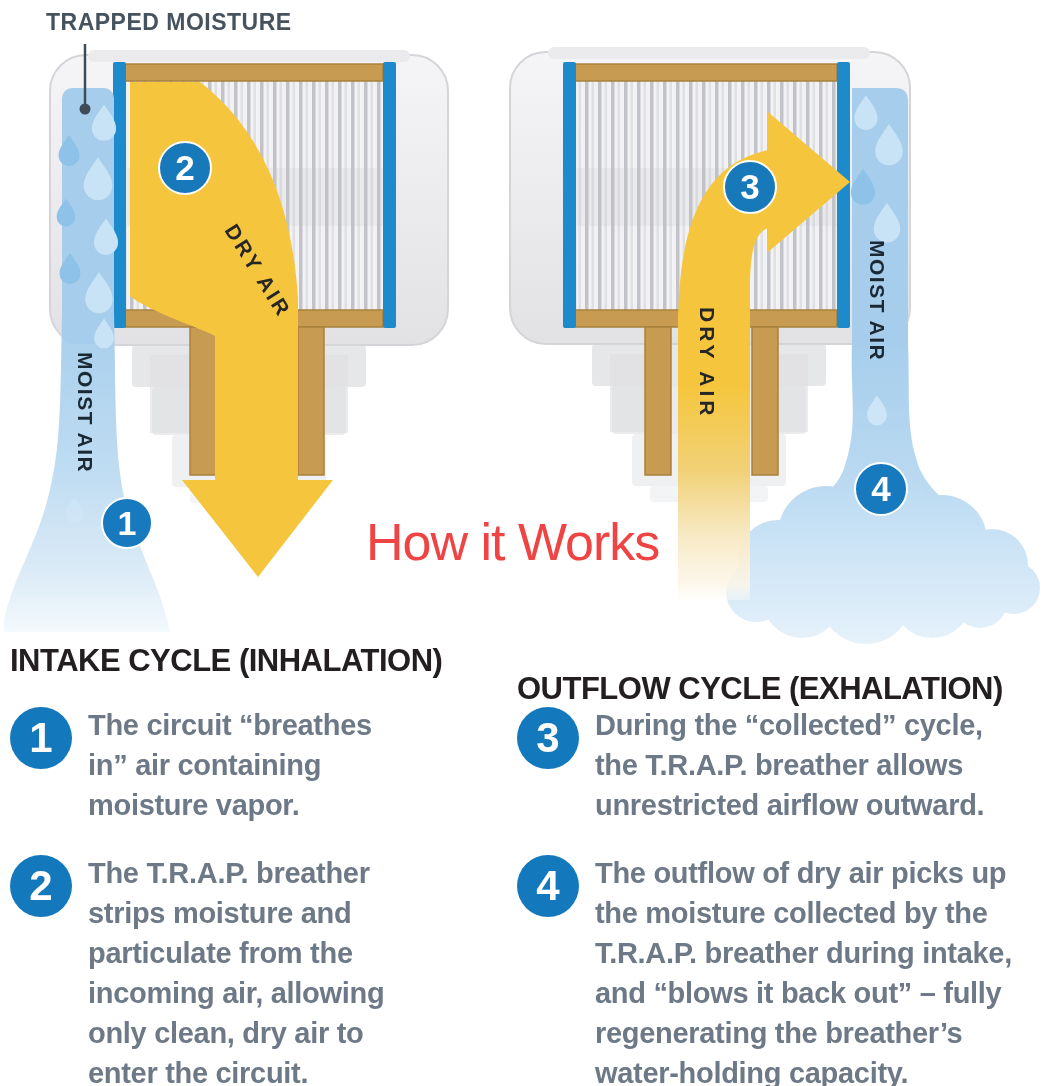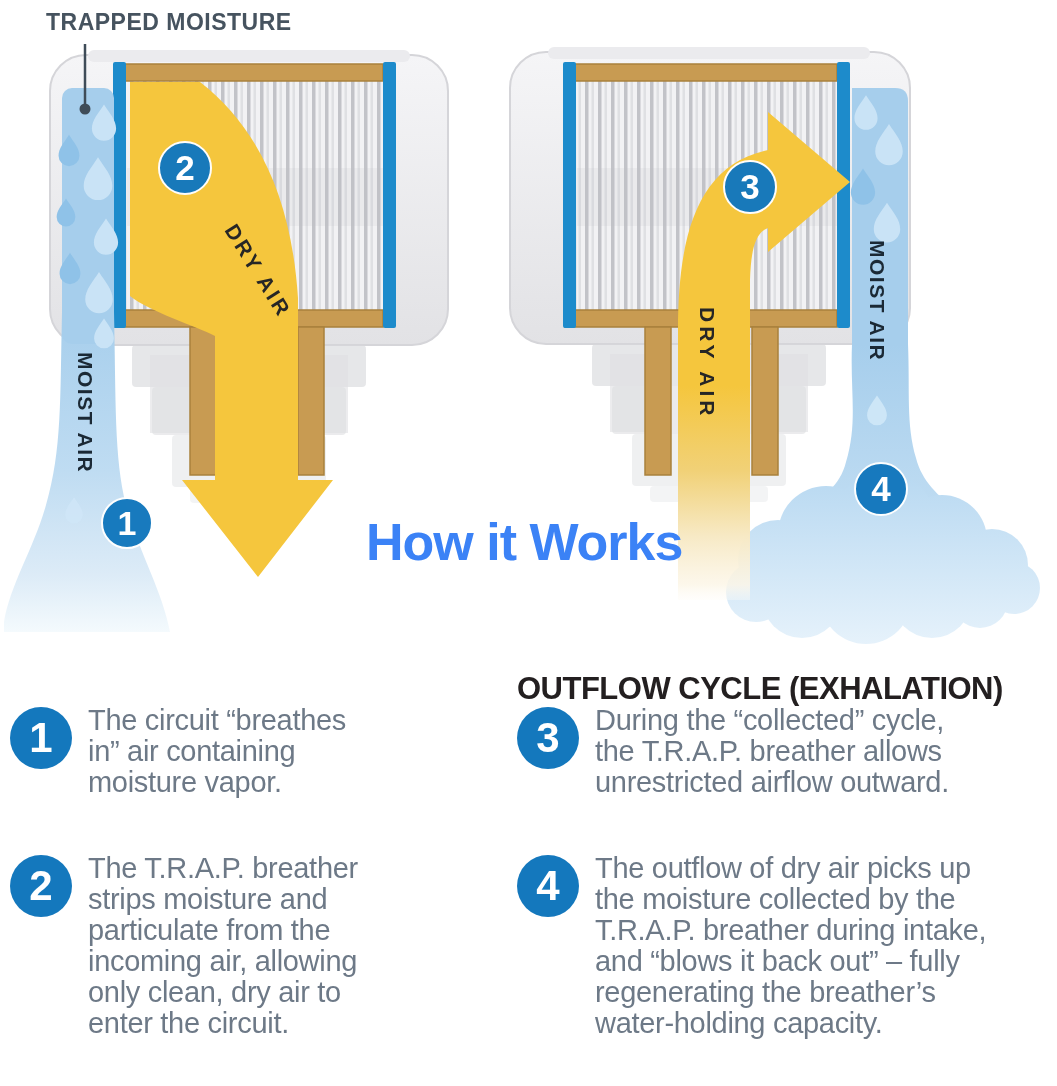--- a/index.html
+++ b/index.html
@@ -10,21 +10,21 @@
   #page{
     position:relative;
     width:1057px;height:1086px;
     overflow:hidden;
     background:#ffffff;
   }
   #illustration{position:absolute;left:0;top:0;}
 
   .page-title{
     position:absolute;left:366px;top:512px;
-    font-size:52px;font-weight:bold;color:#3b82f6;
+    font-size:52px;font-weight:normal;color:#ef4444;
     letter-spacing:-1px;white-space:nowrap;
   }
 
   .col-heading{
     position:absolute;top:643px;
     font-size:31px;font-weight:bold;color:#231F20;
     letter-spacing:-0.5px;white-space:nowrap;
   }
   #intake-heading{left:10px;}
   #outflow-heading{left:517px;margin-top:28px;}
@@ -33,22 +33,22 @@
   .step-badge{
     position:absolute;left:0;top:0;
     width:62px;height:62px;border-radius:50%;
     background:#1478BD;
     color:#ffffff;font-size:42px;font-weight:bold;
     display:flex;align-items:center;justify-content:center;
     line-height:1;
   }
   .step-text{
     position:absolute;left:78px;top:0;
-    font-size:29px;font-weight:400;color:#6D7987;
-    line-height:31px;letter-spacing:-0.3px;
+    font-size:29px;font-weight:700;color:#6D7987;
+    line-height:40px;letter-spacing:-0.3px;
     white-space:pre-line;
   }
   #step-1{left:10px;top:705px;width:420px;height:130px;}
   #step-2{left:10px;top:853px;width:420px;height:250px;}
   #step-3{left:517px;top:705px;width:530px;height:130px;}
   #step-4{left:517px;top:853px;width:530px;height:250px;}
   .step .step-badge{top:2px;}
 
   svg text{font-family:"Liberation Sans","DejaVu Sans",sans-serif;}
 </style>
@@ -216,20 +216,21 @@
       </g>
       <g>
         <circle cx="881" cy="489" r="26" fill="#1478BD" stroke="#FFFFFF" stroke-width="2" opacity="0.98"></circle>
         <text x="881" y="501" text-anchor="middle" font-size="35" font-weight="bold" fill="#FFFFFF">4</text>
       </g>
     </g>
   </svg>
 
   <div class="page-title">How it Works</div>
 
+  <div class="col-heading" id="intake-heading">INTAKE CYCLE (INHALATION)</div>
 
   <div class="step" id="step-1">
     <div class="step-badge">1</div>
     <div class="step-text">The circuit “breathes
 in” air containing
 moisture vapor.</div>
   </div>
 
   <div class="step" id="step-2">
     <div class="step-badge">2</div>

